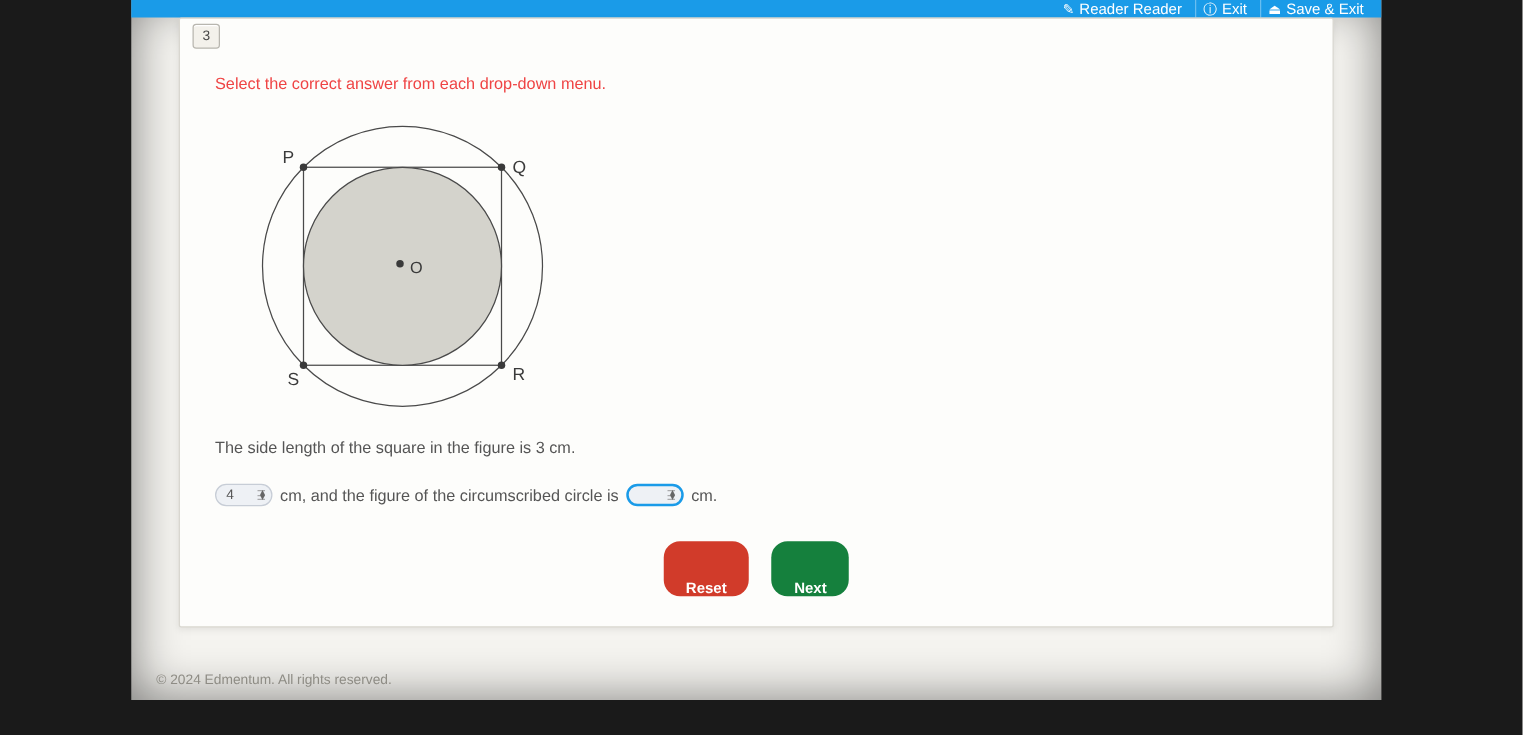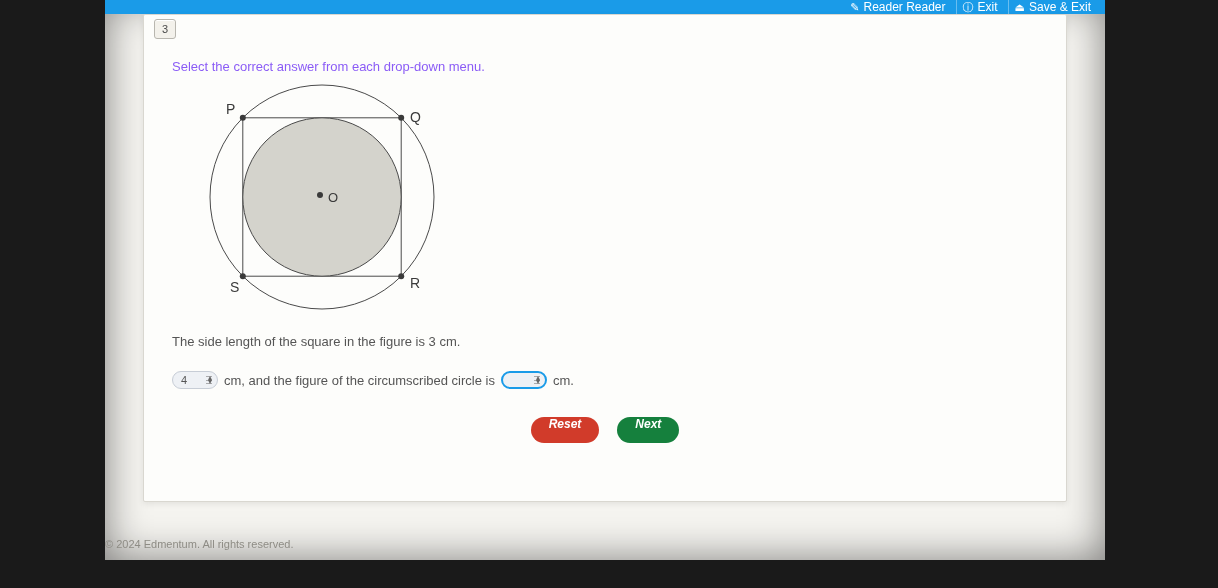--- a/index.html
+++ b/index.html
@@ -44,21 +44,21 @@
     position:absolute; left:10px; top:4px;
     width:22px; height:20px;
     border:1px solid #b8b6af;
     border-radius:3px;
     background:#f3f1eb;
     font-size:11px; color:#4a4a4a;
     display:flex; align-items:center; justify-content:center;
     box-shadow:inset 0 1px 0 #fff;
   }
   .content { position:absolute; left:28px; top:44px; right:28px; color:#4a4946; font-size:13px; }
-  .instr { color:#8b5cf6; }
+  .instr { margin-bottom:16px; color:#ef4444; }
   .figwrap { width:260px; height:246px; position:relative; margin-left:10px; }
   .sidelen { margin-top:14px; color:#555; }
   .answerline { margin-top:22px; color:#555; display:flex; align-items:center; flex-wrap:wrap; gap:6px; }
   .dd {
     display:inline-flex; align-items:center;
     border:1px solid #c7cdd6;
     background:#eef1f5;
     height:18px; border-radius:10px;
     padding:0 16px 0 8px;
     font-size:11px; color:#555;
@@ -73,30 +73,30 @@
       linear-gradient(#666,#666) left center/6px 1px no-repeat,
       linear-gradient(#666,#666) left bottom/6px 1px no-repeat;
     opacity:.5;
   }
   .dd .caret {
     position:absolute; right:5px; top:50%; transform:translateY(-50%);
     font-size:8px; color:#666; line-height:4px;
   }
   .btnrow { display:flex; justify-content:center; gap:18px; margin-top:28px; }
   .btn {
-    height:26px; padding:0 18px; border-radius:13px;
+    height:44px; padding:0 18px; border-radius:13px;
     font-size:12px; font-weight:600; color:#fff;
-    display:flex; align-items:flex-start; justify-content:center;
-    cursor:pointer; user-select:none;font-style:italic;
+    display:flex; align-items:flex-end; justify-content:center;
+    cursor:pointer; user-select:none;
   }
   .btn.reset { background:#d13b2a; }
   .btn.next  { background:#15803d; }
   .footer {
     position:absolute; left:0; right:0; bottom:10px;
-    font-size:11px; color:#8e8c85; 
+    font-size:11px; color:#8e8c85; padding-left:20px;
   }
   
   .i { font-style:normal; font-size:11px; display:inline-block; }
 </style>
 </head>
 <body>
 
 <div class="frame">
 
   <div class="topbar">

